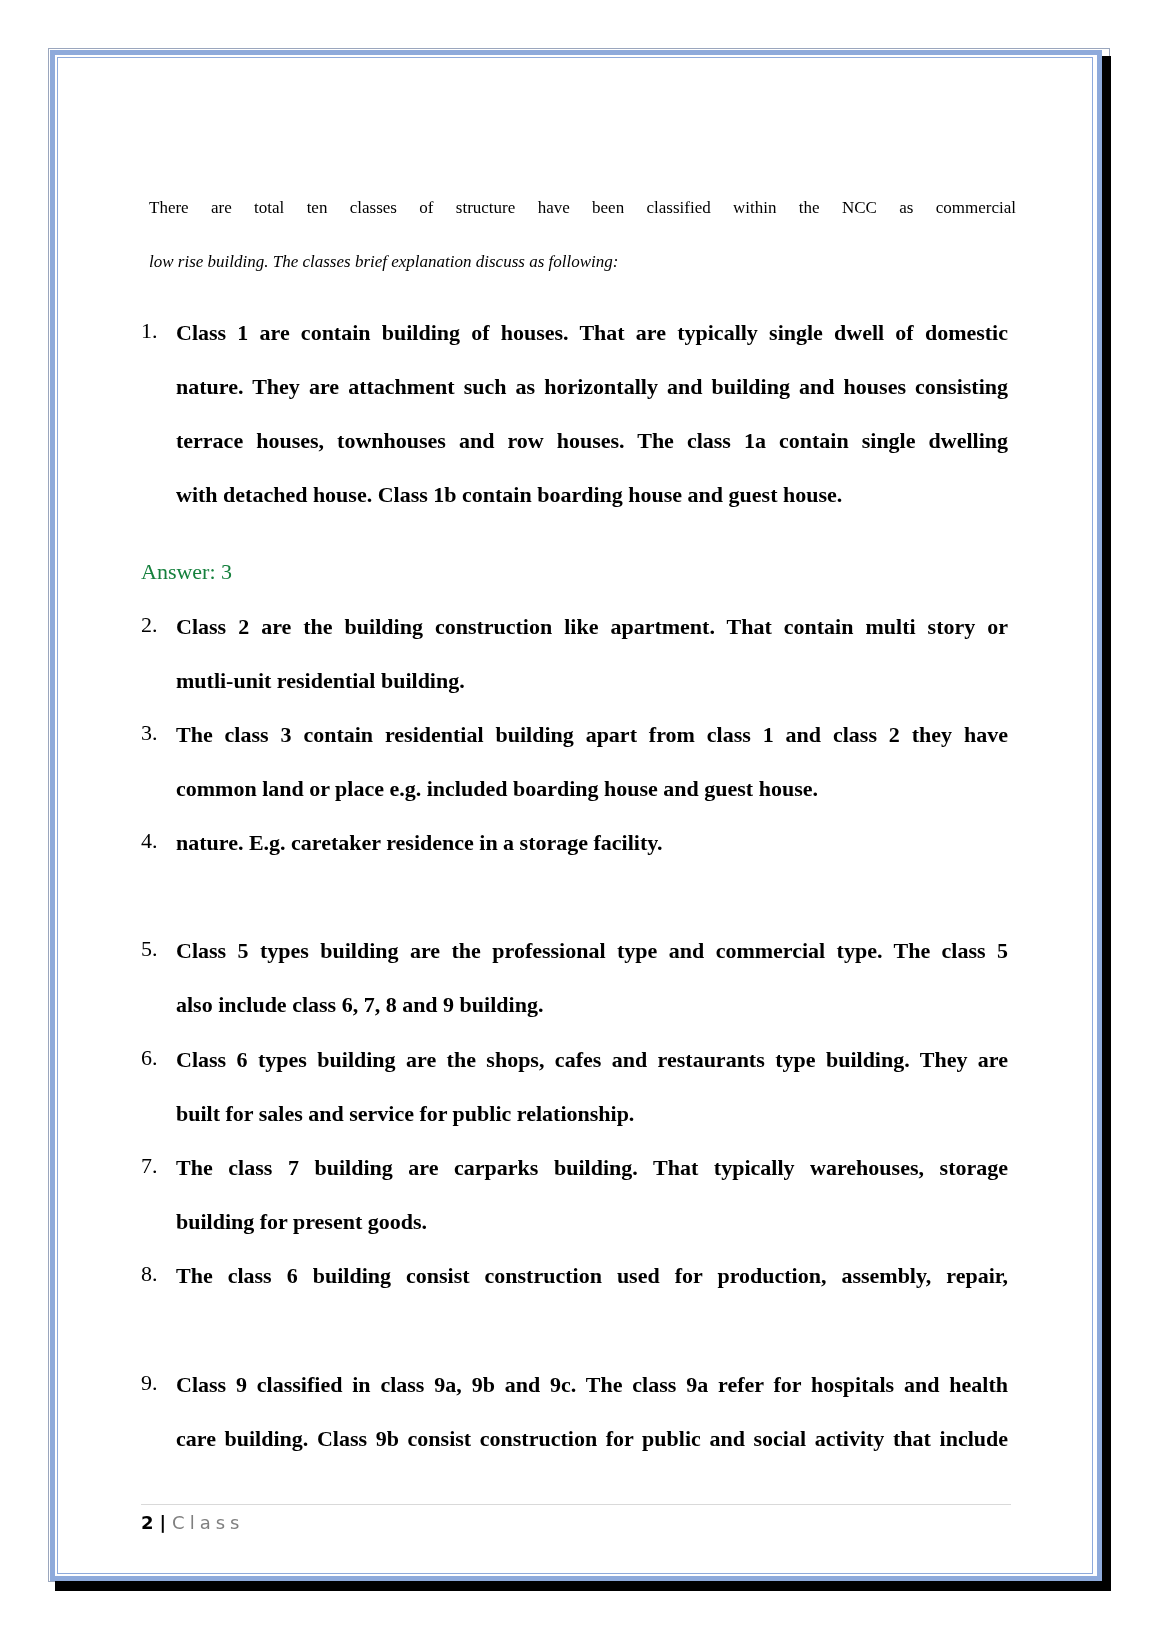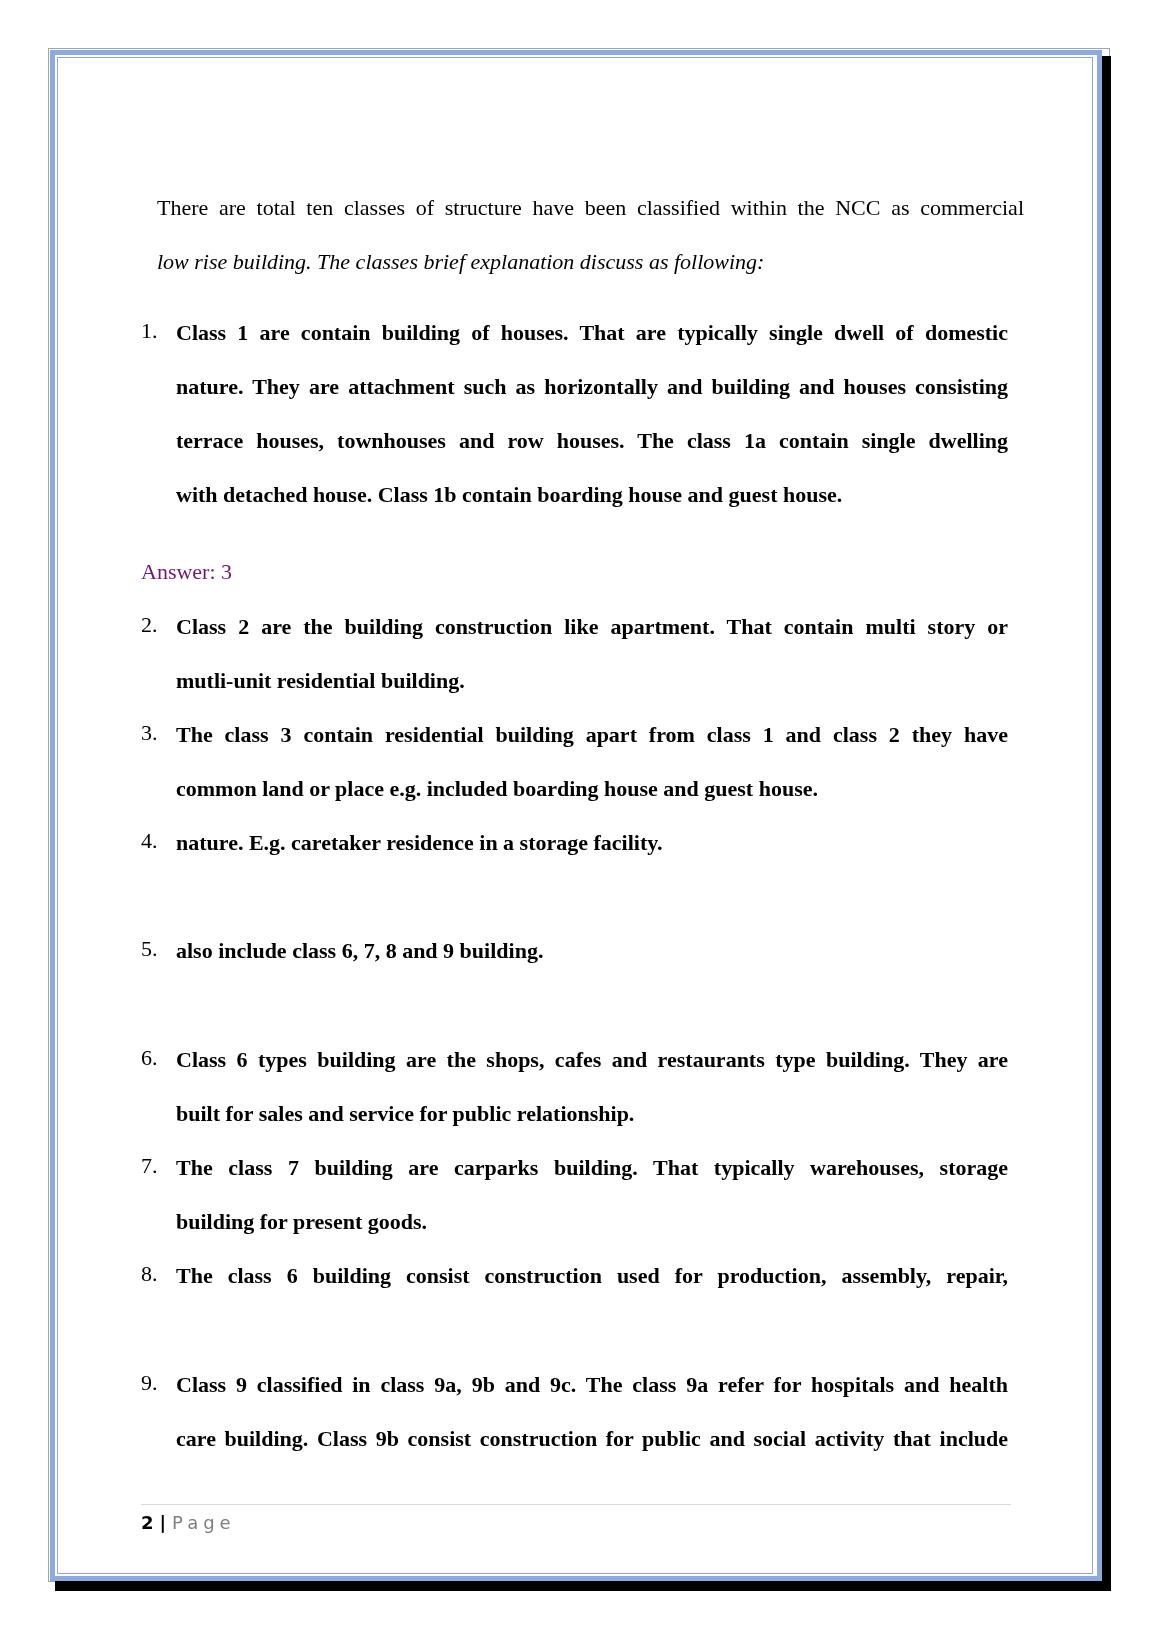--- a/index.html
+++ b/index.html
@@ -7,24 +7,24 @@
          font-family:"Liberation Serif", serif; color:#000; }
   .outer-line { position:absolute; left:48px; top:48px; width:1062px; height:1534px;
                 border:1px solid #9aa6bd; box-sizing:border-box; }
   .shadow-right { position:absolute; left:1101px; top:56px; width:10px; height:1535px; background:#000; }
   .shadow-bottom { position:absolute; left:55px; top:1581px; width:1056px; height:10px; background:#000; }
   .blue-band { position:absolute; left:50px; top:50px; width:1052px; height:1531px;
                border:5px solid #8eaadb; box-sizing:border-box; }
   .inner-line { position:absolute; left:57px; top:57px; width:1036px; height:1517px;
                 border:1px solid #8eaadb; box-sizing:border-box; }
   .page-content { position:absolute; left:141px; top:0; width:867px; }
-  .para { position:absolute; left:16px; width:867px; font-size:22px; line-height:54px; text-align:justify; }
+  .para { position:absolute; left:8px; width:867px; font-size:17px; line-height:54px; text-align:justify; }
   .para .line { display:block; height:54px; white-space:nowrap; text-align:justify; text-align-last:justify; }
   .para .line.last { text-align-last:left;font-style:italic; }
-  .answer { position:absolute; left:0; font-size:22px; color:#701a75; line-height:30px; }
+  .answer { position:absolute; left:0; font-size:22px; color:#15803d; line-height:30px; }
   .item { position:absolute; left:35px; width:832px; font-size:22px; }
   .item .num { position:absolute; left:-35px; width:30px; }
   .item .line { display:block; height:54px; line-height:30px; white-space:nowrap; text-align:justify; text-align-last:justify;font-weight:bold; }
   .item .line.last { text-align-last:left; }
   .footer-rule { position:absolute; left:141px; top:1504px; width:870px; height:1px; background:#d9d9d9; }
   .footer { position:absolute; left:141px; top:1512px; font-family:"DejaVu Sans", sans-serif; font-size:18px; }
   .footer .pnum { font-weight:bold; color:#000; }
   .footer .sep { font-weight:bold; color:#000; margin:0 6px; }
   .footer .plabel { color:#7f7f7f; letter-spacing:5px; }
 </style>
@@ -66,20 +66,21 @@
     <span class="line last">common land or place e.g. included boarding house and guest house.</span>
   </div>
 
   <div class="item" style="top:828px;">
     <span class="num">4.</span>
     <span class="line last">nature. E.g. caretaker residence in a storage facility.</span>
   </div>
 
   <div class="item" style="top:936px;">
     <span class="num">5.</span>
+    <span class="line">Class 5 types building are the professional type and commercial type. The class 5</span>
     <span class="line last">also include class 6, 7, 8 and 9 building.</span>
   </div>
 
   <div class="item" style="top:1045px;">
     <span class="num">6.</span>
     <span class="line">Class 6 types building are the shops, cafes and restaurants type building. They are</span>
     <span class="line last">built for sales and service for public relationship.</span>
   </div>
 
   <div class="item" style="top:1153px;">
@@ -96,14 +97,14 @@
   <div class="item" style="top:1370px;">
     <span class="num">9.</span>
     <span class="line">Class 9 classified in class 9a, 9b and 9c. The class 9a refer for hospitals and health</span>
     <span class="line">care building. Class 9b consist construction for public and social activity that include</span>
   </div>
 
 </div>
 
 <div class="footer-rule"></div>
 <div class="footer">
-  <span class="pnum">2</span><span class="sep">|</span><span class="plabel">Page</span>
+  <span class="pnum">2</span><span class="sep">|</span><span class="plabel">Class</span>
 </div>
 
 </body></html>

